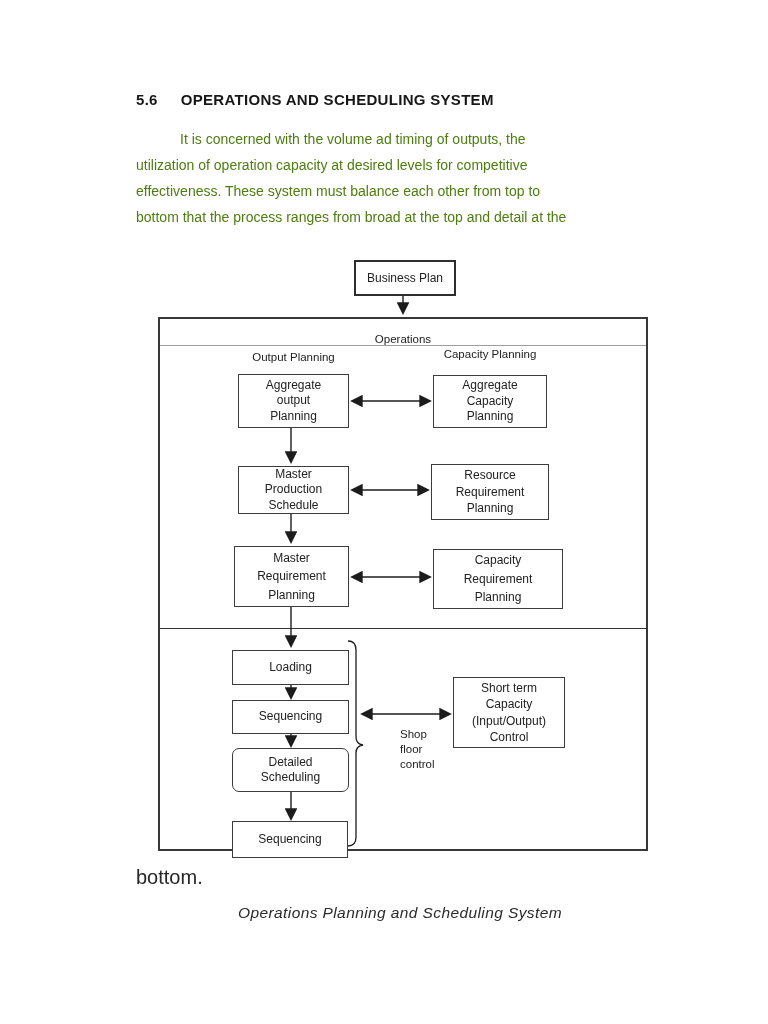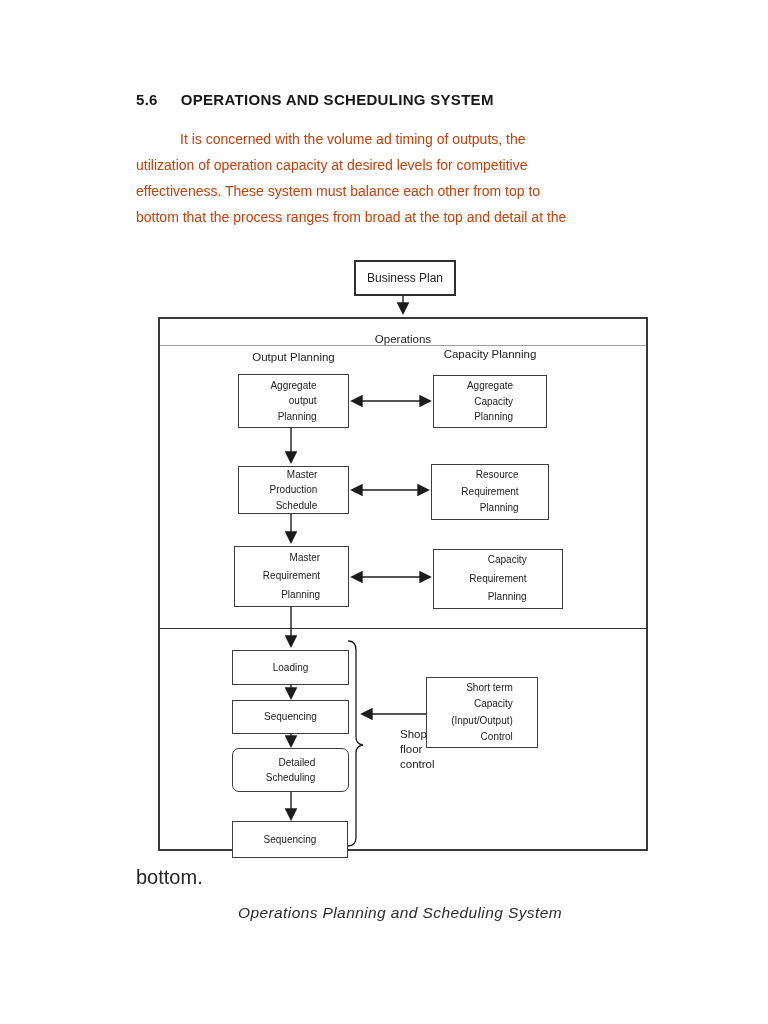--- a/index.html
+++ b/index.html
@@ -5,21 +5,21 @@
   html,body { margin:0; padding:0; background:#ffffff; }
   .page {
     position:relative; width:672px; height:1024px; background:#ffffff;
     font-family:"Liberation Sans", sans-serif; color:#1f1f1f; overflow:hidden;
   }
   .abs { position:absolute; }
 
   .heading { left:136px; top:91px; font-size:15px; font-weight:bold; letter-spacing:0.3px; color:#171717; }
   .heading .num { margin-right:23px; }
 
-  .para { left:136px; top:126px; width:552px; font-size:14px; color:#c2410c; }
+  .para { left:136px; top:126px; width:552px; font-size:14px; color:#4d7c0f; }
   .para .pline { line-height:26px; white-space:nowrap; }
   .para .pline.indent { padding-left:44px; }
 
   .ptail { left:136px; top:866px; font-size:20px; line-height:22px; color:#262626; }
 
   .caption { left:238px; top:904px; font-size:15.5px; font-style:italic; color:#2b2b2b; letter-spacing:0.4px; }
 
   
   .bpbox {
     left:354px; top:260px; width:98px; height:32px;
@@ -38,21 +38,21 @@
   }
   .hline { height:0; }
   .ops-line { left:160px; top:345px; width:486px; border-top:1.5px solid #9d9d9d; }
   .mid-line { left:159px; top:628px; width:488px; border-top:1.5px solid #333; }
 
   .collabel { font-size:11.5px; color:#222; text-align:center; }
 
   .dbox {
     position:absolute; background:#fff; border:1.5px solid #3c3c3c; box-sizing:border-box;
     display:flex; align-items:center; justify-content:center;
-    text-align:right; font-size:10px; line-height:15.5px; color:#222;
+    text-align:center; font-size:12px; line-height:15.5px; color:#222;
     white-space:pre-line;
   }
   .lh18 { line-height:18.5px; }
   .lh16 { line-height:16.5px; }
 
   .shopfloor { left:368px; top:727px; font-size:11.5px; line-height:15px; color:#222; white-space:pre-line;margin-left:32px; }
 
   svg.connectors { left:0; top:0; pointer-events:none; }
 </style>
 </head>
@@ -126,21 +126,21 @@
     <div class="dbox lh18" style="left:433px; top:549px; width:130px; height:60px;">Capacity
 Requirement
 Planning</div>
 
     <div class="dbox" style="left:232px; top:650px; width:117px; height:35px;">Loading</div>
     <div class="dbox" style="left:232px; top:700px; width:117px; height:34px;">Sequencing</div>
     <div class="dbox" style="left:232px; top:748px; width:117px; height:44px;border-radius:7px;">Detailed
 Scheduling</div>
     <div class="dbox" style="left:232px; top:821px; width:116px; height:37px;">Sequencing</div>
 
-    <div class="dbox lh16" style="left:426px; top:677px; width:112px; height:71px;">Short term
+    <div class="dbox lh16" style="left:453px; top:677px; width:112px; height:71px;">Short term
 Capacity
 (Input/Output)
 Control</div>
 
     <div class="abs shopfloor">Shop
 floor
 control</div>
   </div>
 
   <div class="abs ptail">bottom.</div>

